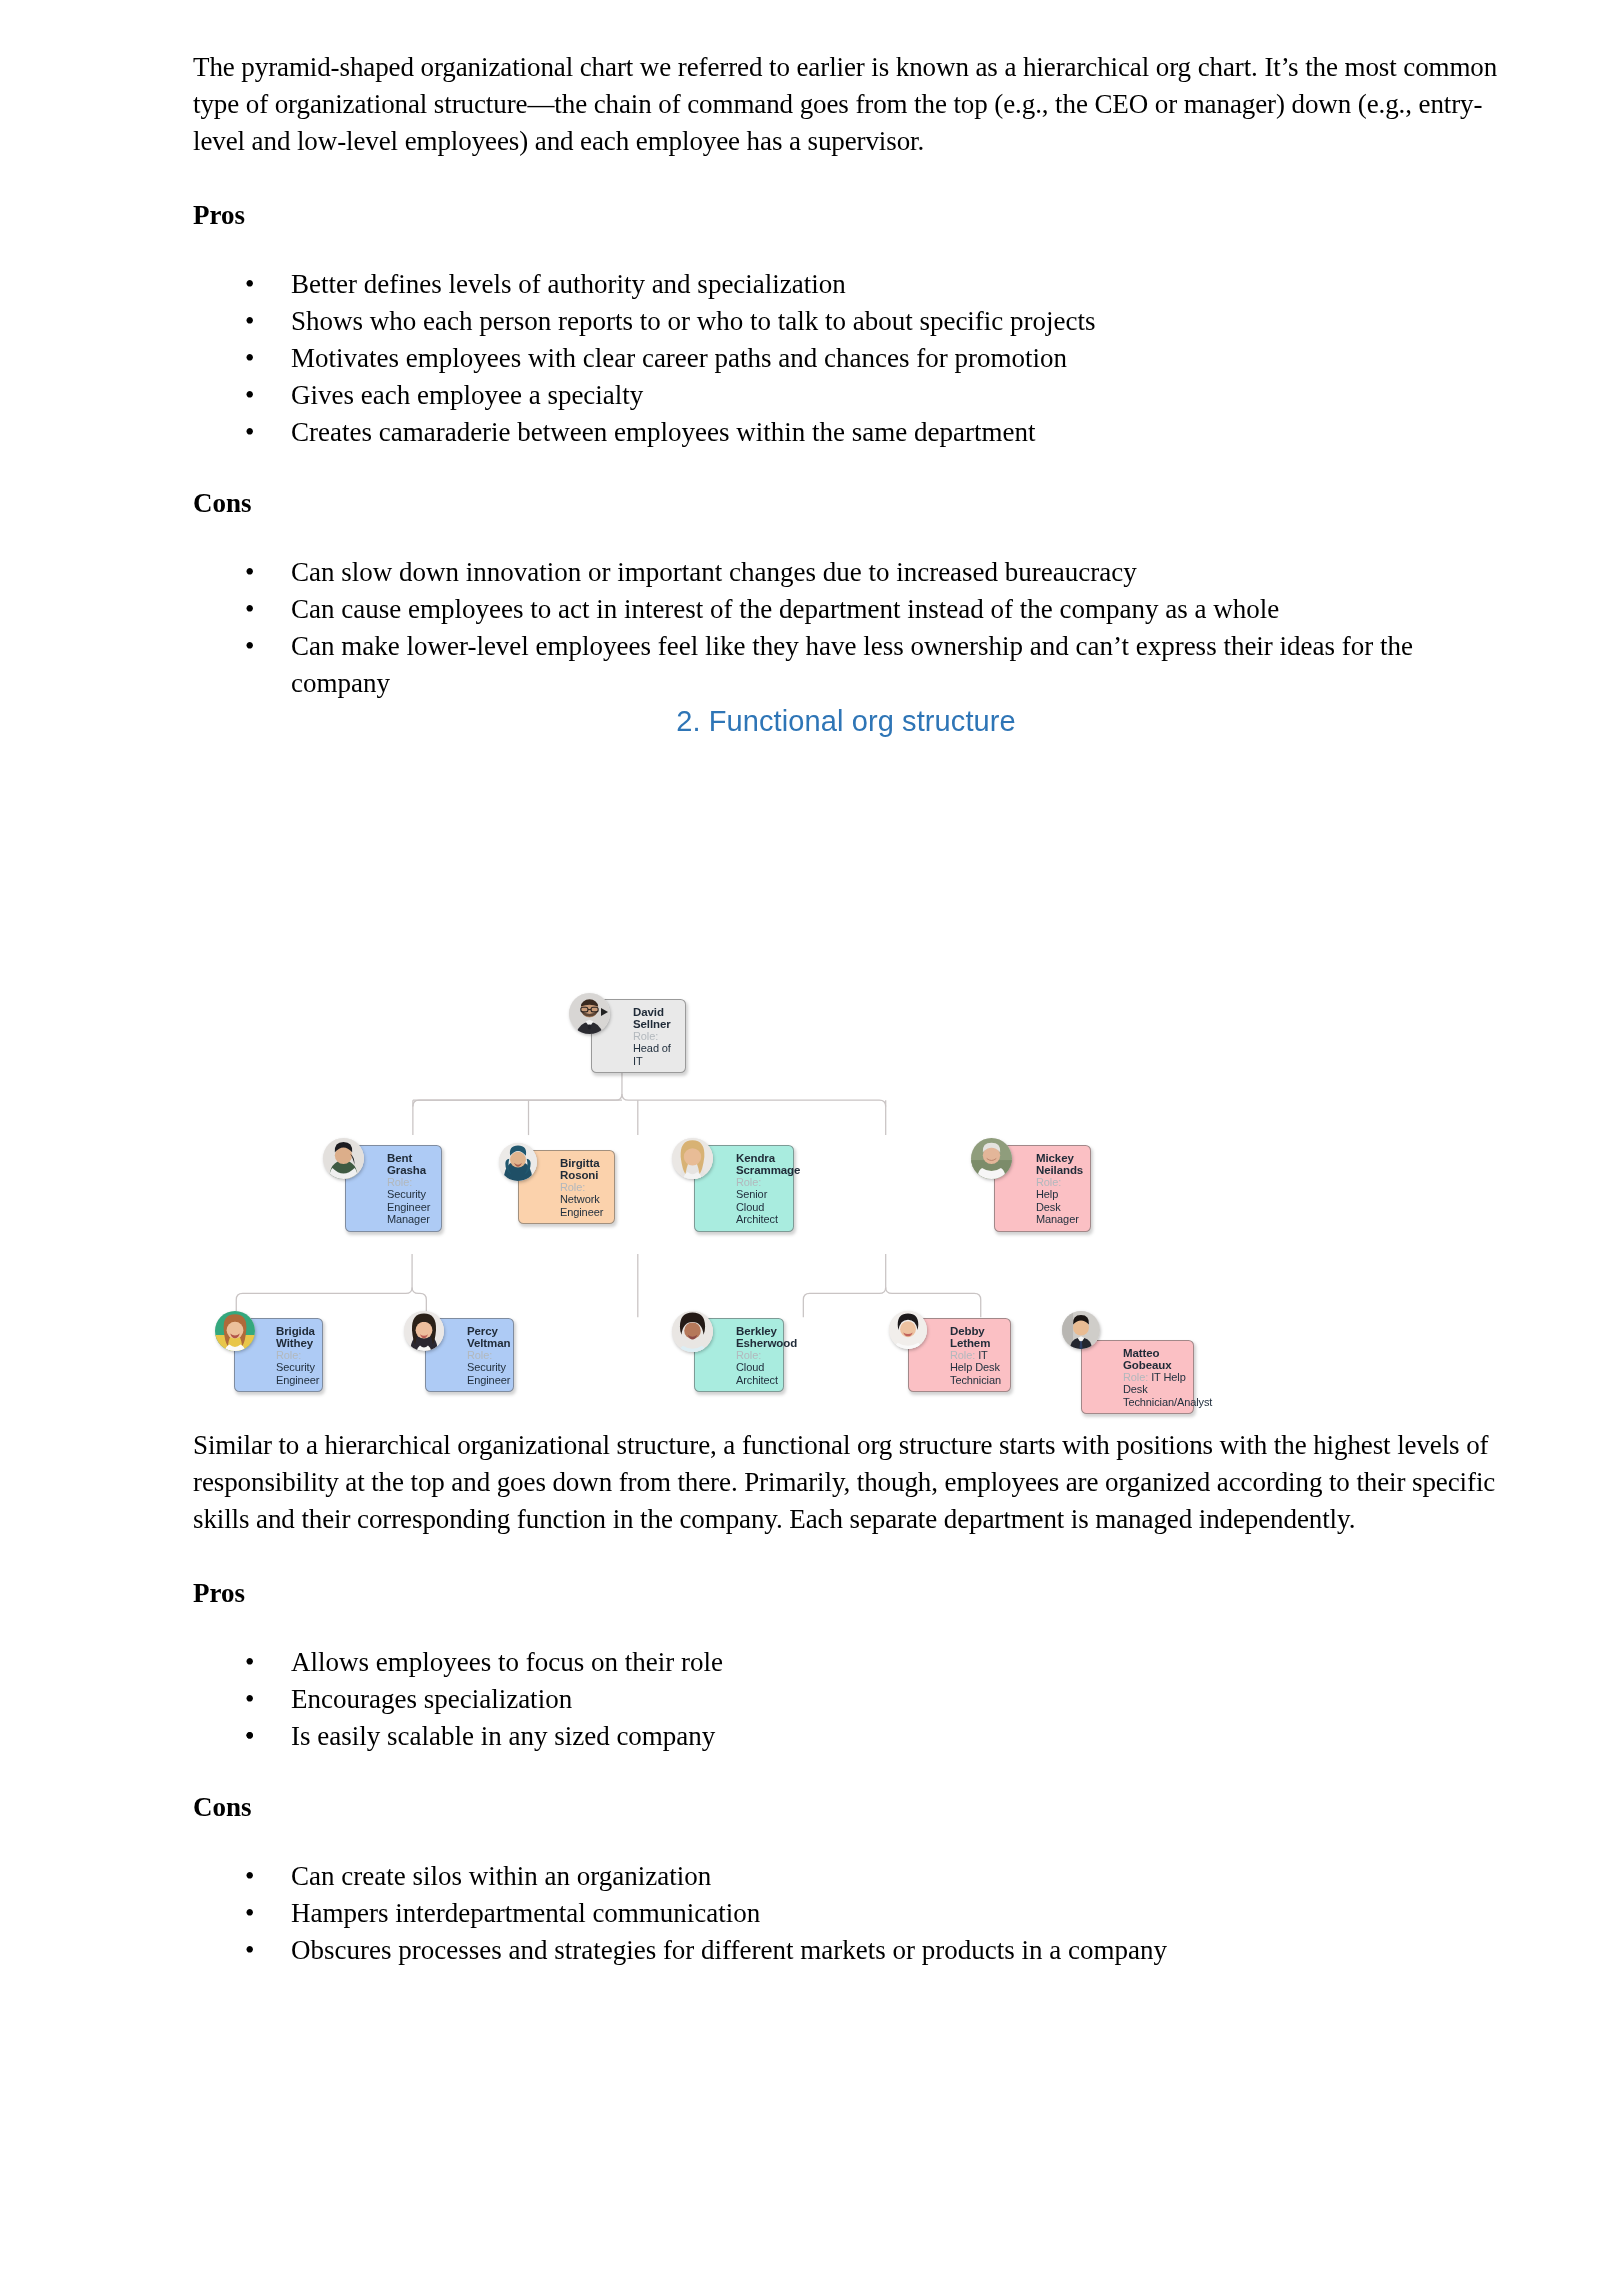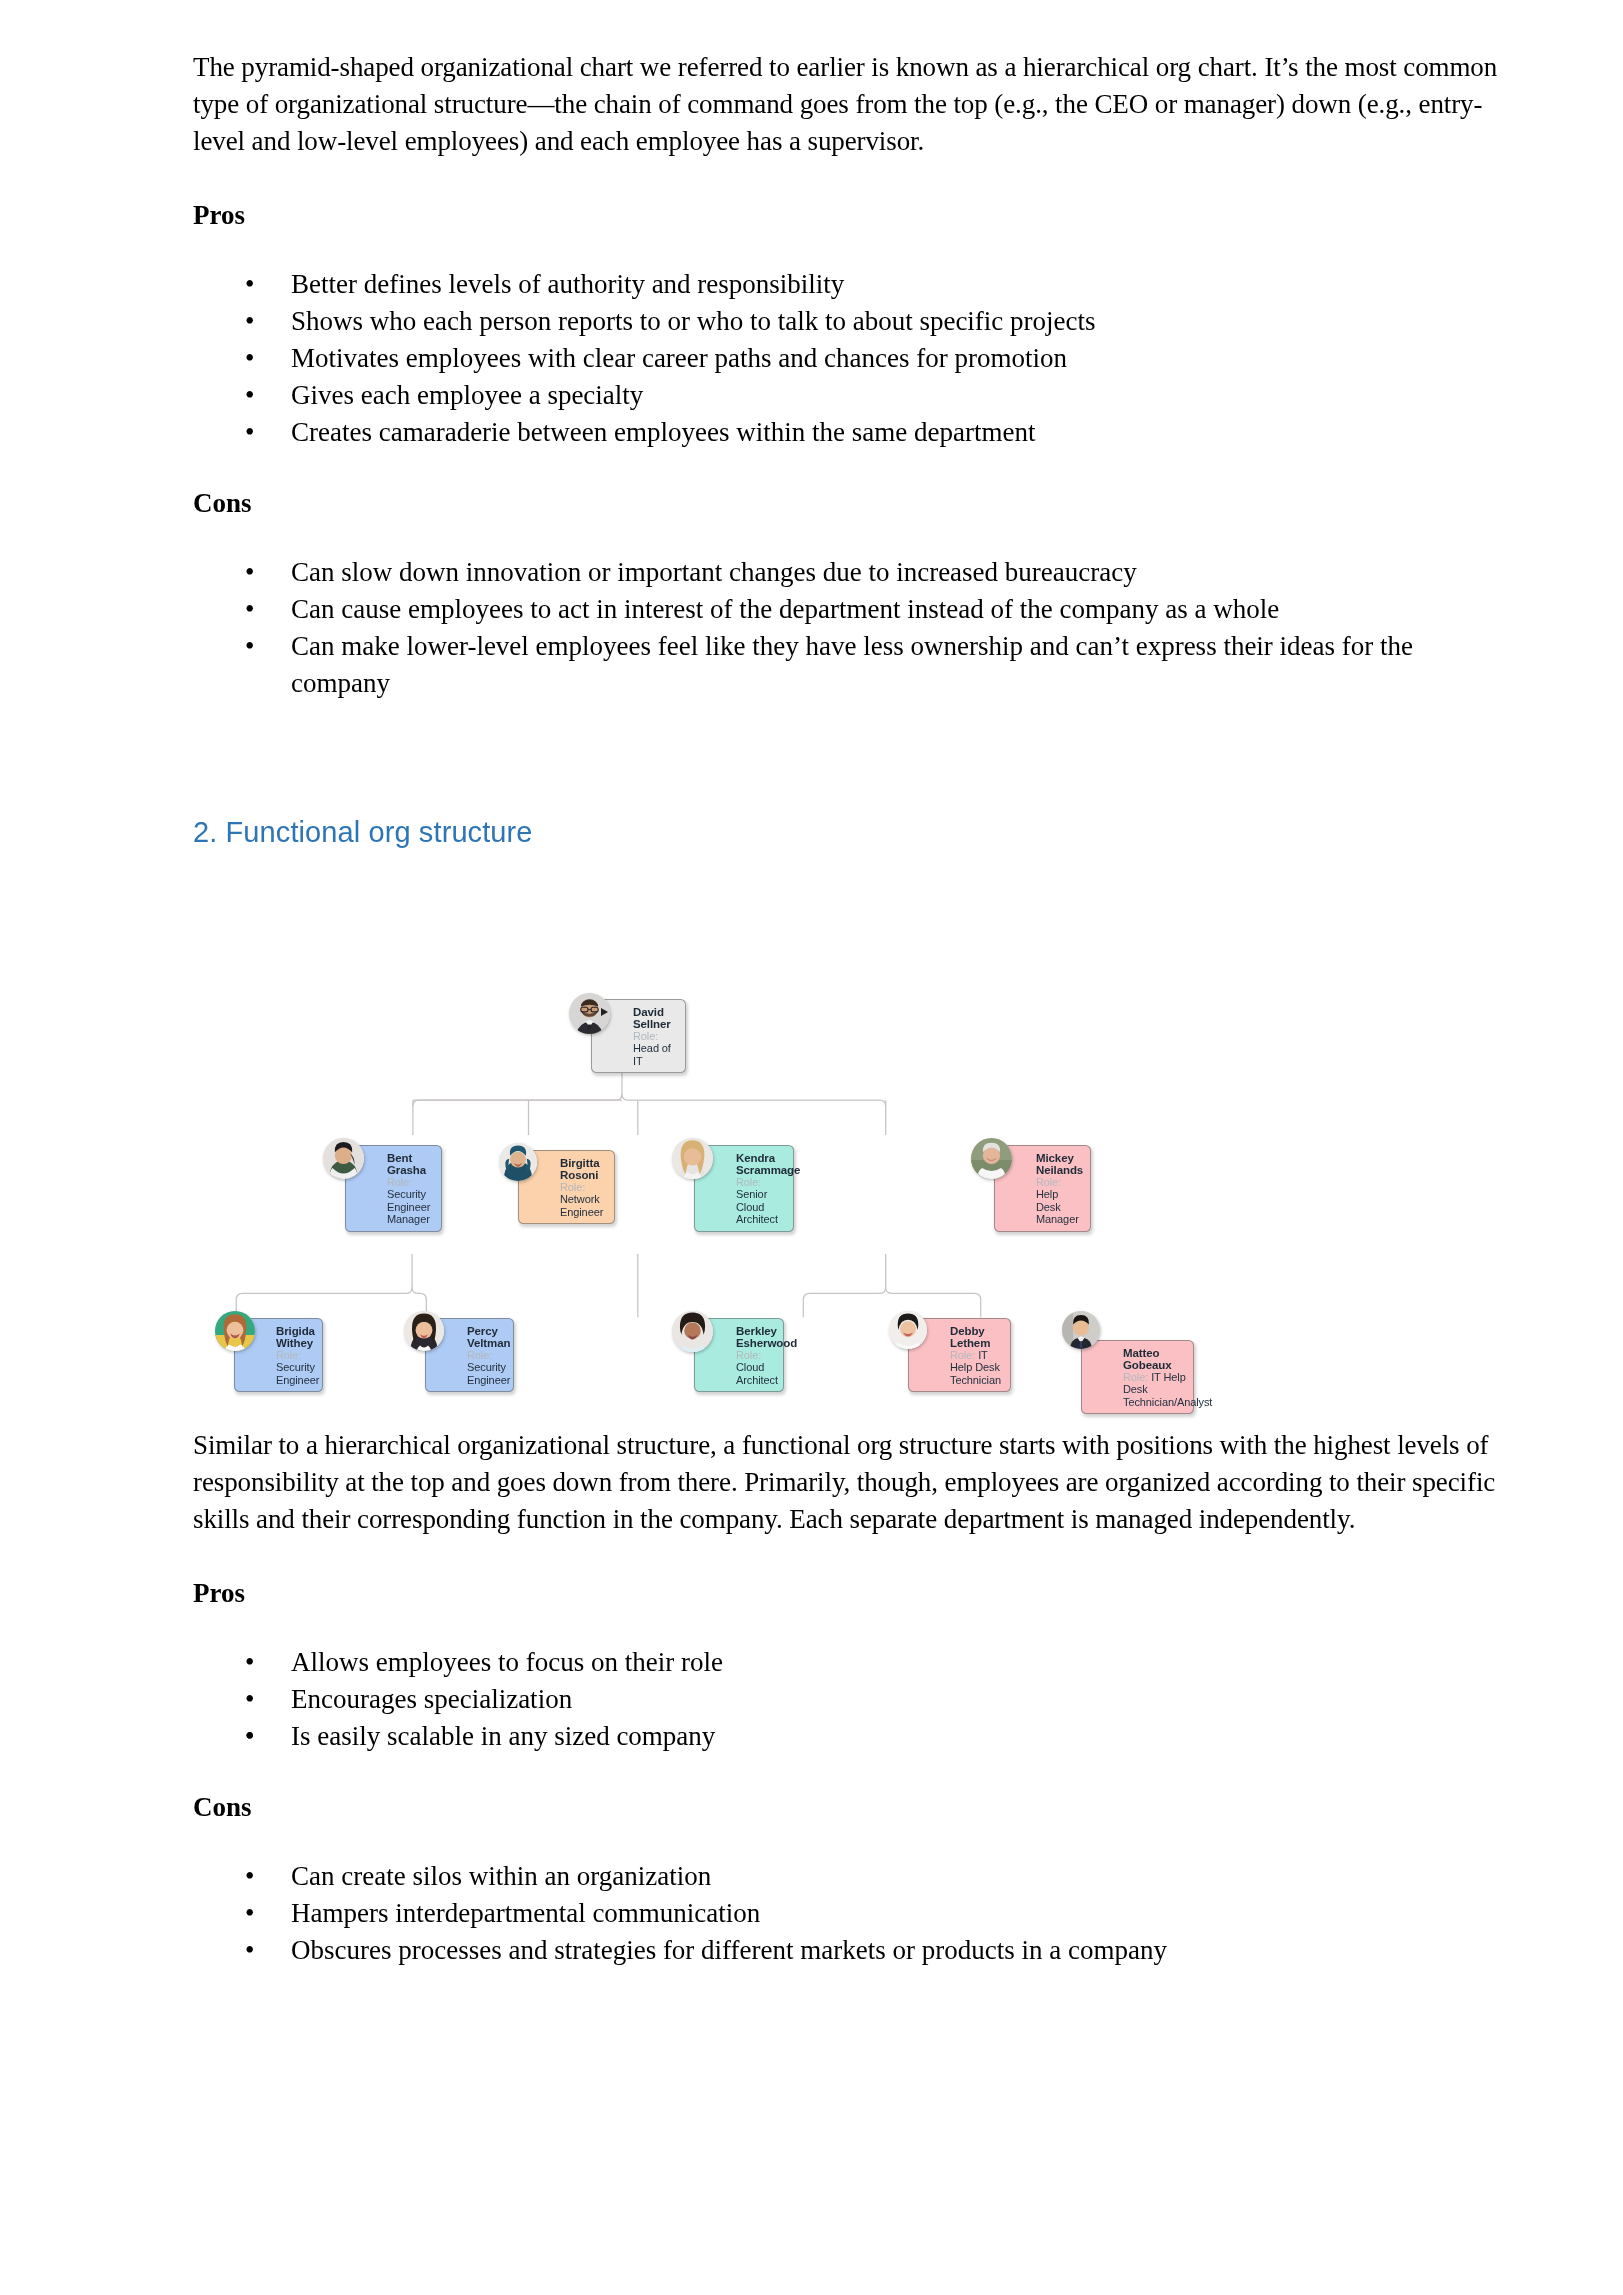--- a/index.html
+++ b/index.html
@@ -131,36 +131,36 @@
 
 <div class="page">
 
   <div class="content">
 
     <p class="body-text">The pyramid-shaped organizational chart we referred to earlier is known as a hierarchical org chart. It’s the most common type of organizational structure—the chain of command goes from the top (e.g., the CEO or manager) down (e.g., entry-level and low-level employees) and each employee has a supervisor.</p>
 
     <h3 class="section-head" style="margin-top:38px;">Pros</h3>
 
     <ul class="bullets" style="margin-top:33px;">
-      <li><span class="dot">•</span><span>Better defines levels of authority and responsibility</span></li>
+      <li><span class="dot">•</span><span>Better defines levels of authority and specialization</span></li>
       <li><span class="dot">•</span><span>Shows who each person reports to or who to talk to about specific projects</span></li>
       <li><span class="dot">•</span><span>Motivates employees with clear career paths and chances for promotion</span></li>
       <li><span class="dot">•</span><span>Gives each employee a specialty</span></li>
       <li><span class="dot">•</span><span>Creates camaraderie between employees within the same department</span></li>
     </ul>
 
     <h3 class="section-head" style="margin-top:35px;">Cons</h3>
 
     <ul class="bullets" style="margin-top:33px;">
       <li><span class="dot">•</span><span>Can slow down innovation or important changes due to increased bureaucracy</span></li>
       <li><span class="dot">•</span><span>Can cause employees to act in interest of the department instead of the company as a whole</span></li>
       <li><span class="dot">•</span><span>Can make lower-level employees feel like they have less ownership and can’t express their ideas for the company</span></li>
     </ul>
 
-    <h2 class="blue-heading" style="margin-top:111px;">2. Functional org structure</h2>
+    <h2 class="blue-heading" style="text-align:center;">2. Functional org structure</h2>
   </div>
 
   <div class="orgchart">
 
     <svg class="edges" viewBox="0 0 1600 500">
       <g fill="none" stroke="#c9c4c4" stroke-width="1.6">
 
         <path d="M 555,150 L 555,188"></path>
 
         <path d="M 291,196 L 291,240"></path>

